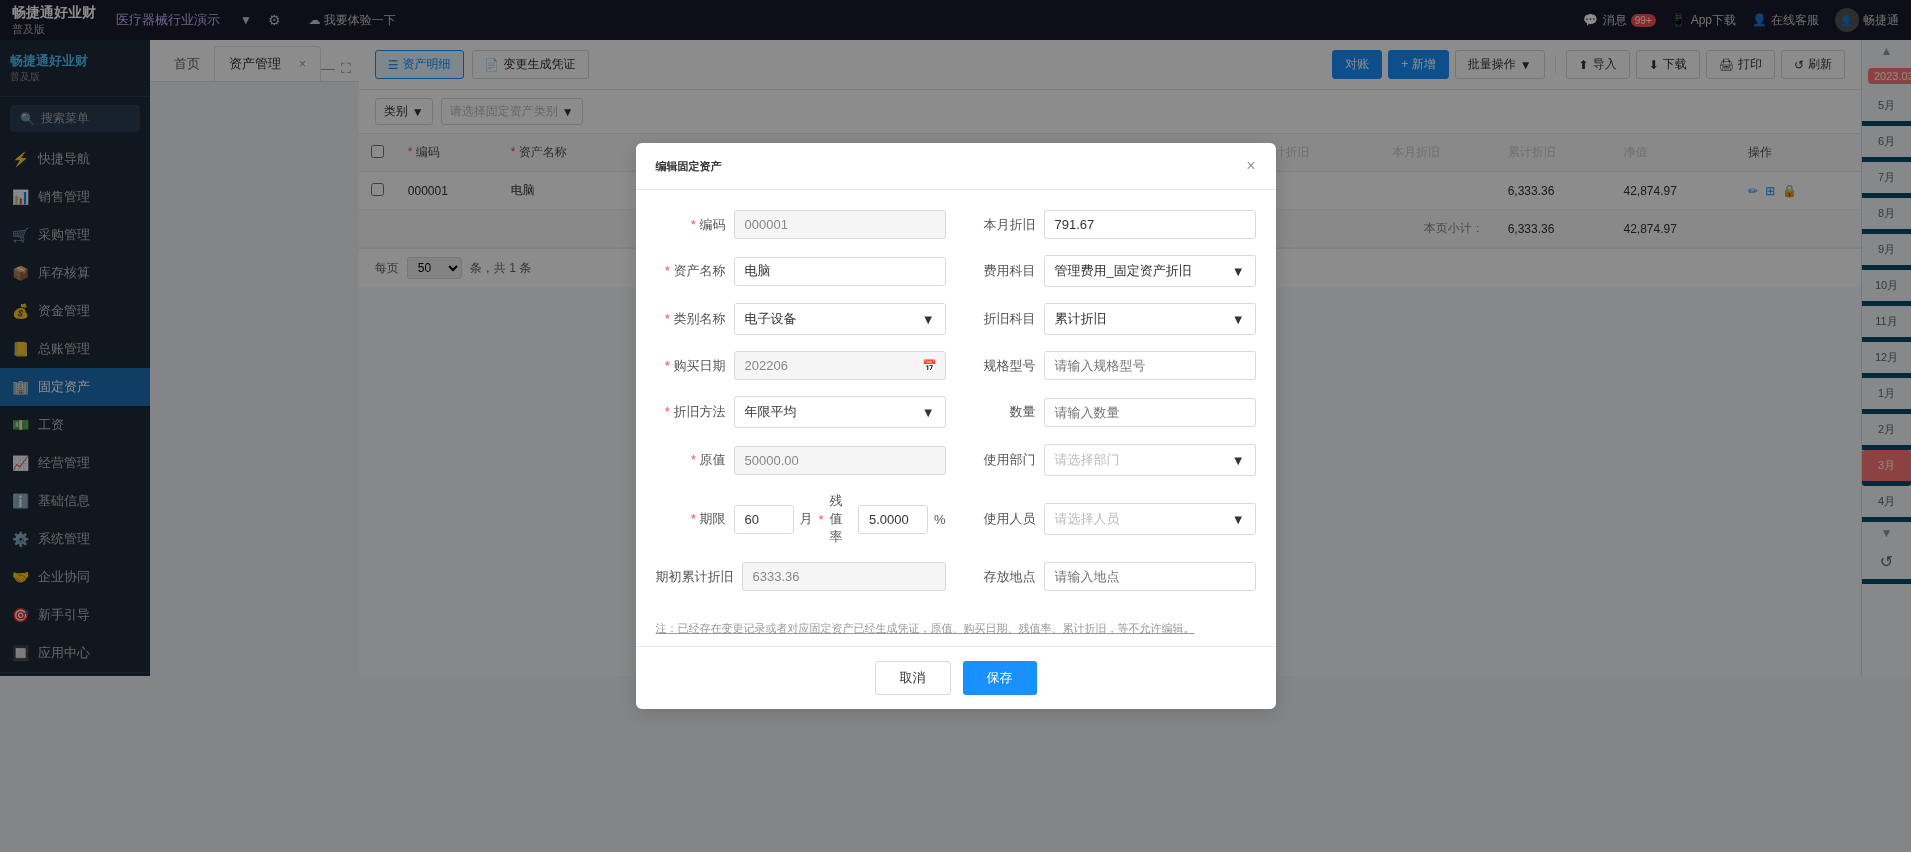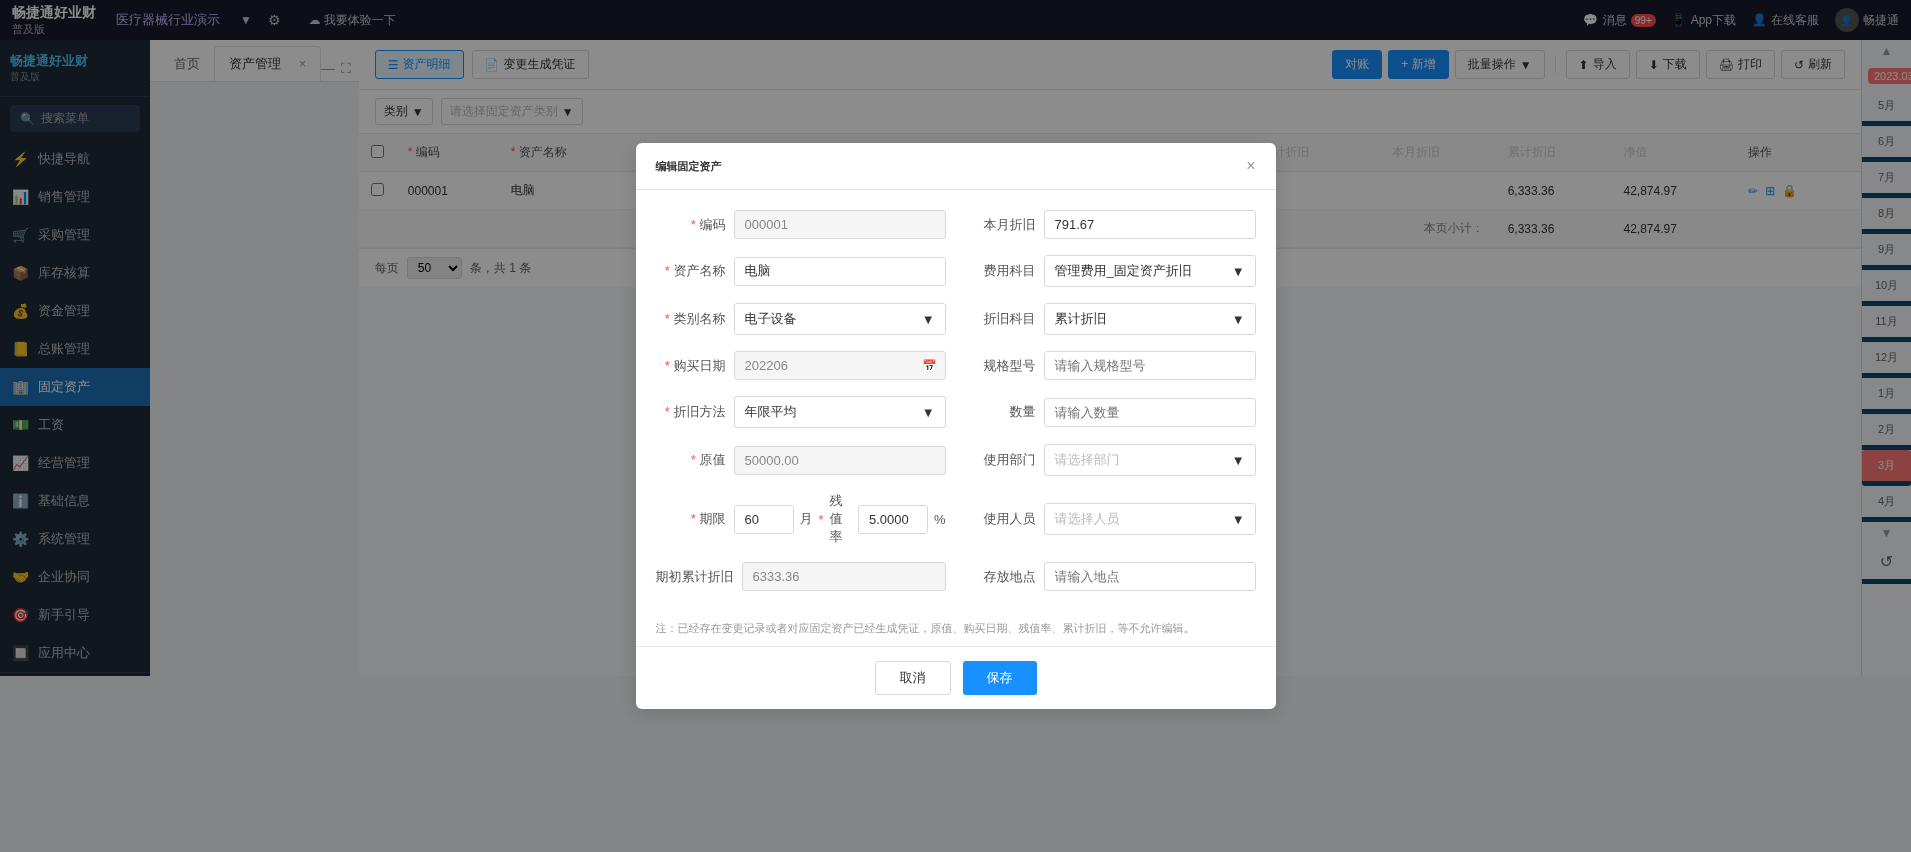--- a/index.html
+++ b/index.html
@@ -76,21 +76,21 @@
     .month-item.current { background: #ff7875; color: #fff; border-radius: 3px; }
 
     
     .modal-overlay { position: fixed; top: 0; left: 0; width: 100%; height: 100%; background: rgba(0,0,0,0.45); z-index: 1000; display: flex; align-items: center; justify-content: center; }
     .modal { background: #fff; border-radius: 6px; width: 640px; max-height: 90vh; overflow-y: auto; box-shadow: 0 4px 20px rgba(0,0,0,0.15); }
     .modal-header { padding: 14px 20px; border-bottom: 1px solid #e8e8e8; display: flex; align-items: center; justify-content: space-between; }
     .modal-title { font-size: 11px; font-weight: 600; color: #333; text-align: center; }
     .modal-close { color: #999; cursor: pointer; font-size: 16px; }
     .modal-body { padding: 20px; }
     .modal-footer { padding: 14px 20px; border-top: 1px solid #e8e8e8; display: flex; justify-content: center; gap: 12px; }
-    .modal-note { font-size: 11px; color: #999; padding: 10px 20px; }
+    .modal-note { font-size: 11px; color: #999; padding: 10px 20px; text-decoration: underline; }
 
     
     .form-grid { display: grid; grid-template-columns: 1fr 1fr; gap: 16px 20px; }
     .form-group { display: flex; align-items: center; gap: 8px; }
     .form-label { font-size: 13px; color: #555; white-space: nowrap; min-width: 70px; text-align: right; }
     .required-label::before { content: '* '; color: #ff4d4f; }
     .form-input { flex: 1; border: 1px solid #d9d9d9; border-radius: 3px; padding: 6px 10px; font-size: 13px; color: #333; background: #fff; }
     .form-input.disabled { background: #f5f5f5; color: #888; }
     .form-input-placeholder { flex: 1; border: 1px solid #d9d9d9; border-radius: 3px; padding: 6px 10px; font-size: 13px; color: #bbb; background: #fff; }
     .form-select { flex: 1; border: 1px solid #d9d9d9; border-radius: 3px; padding: 6px 10px; font-size: 13px; color: #333; background: #fff; display: flex; align-items: center; justify-content: space-between; cursor: pointer; }

